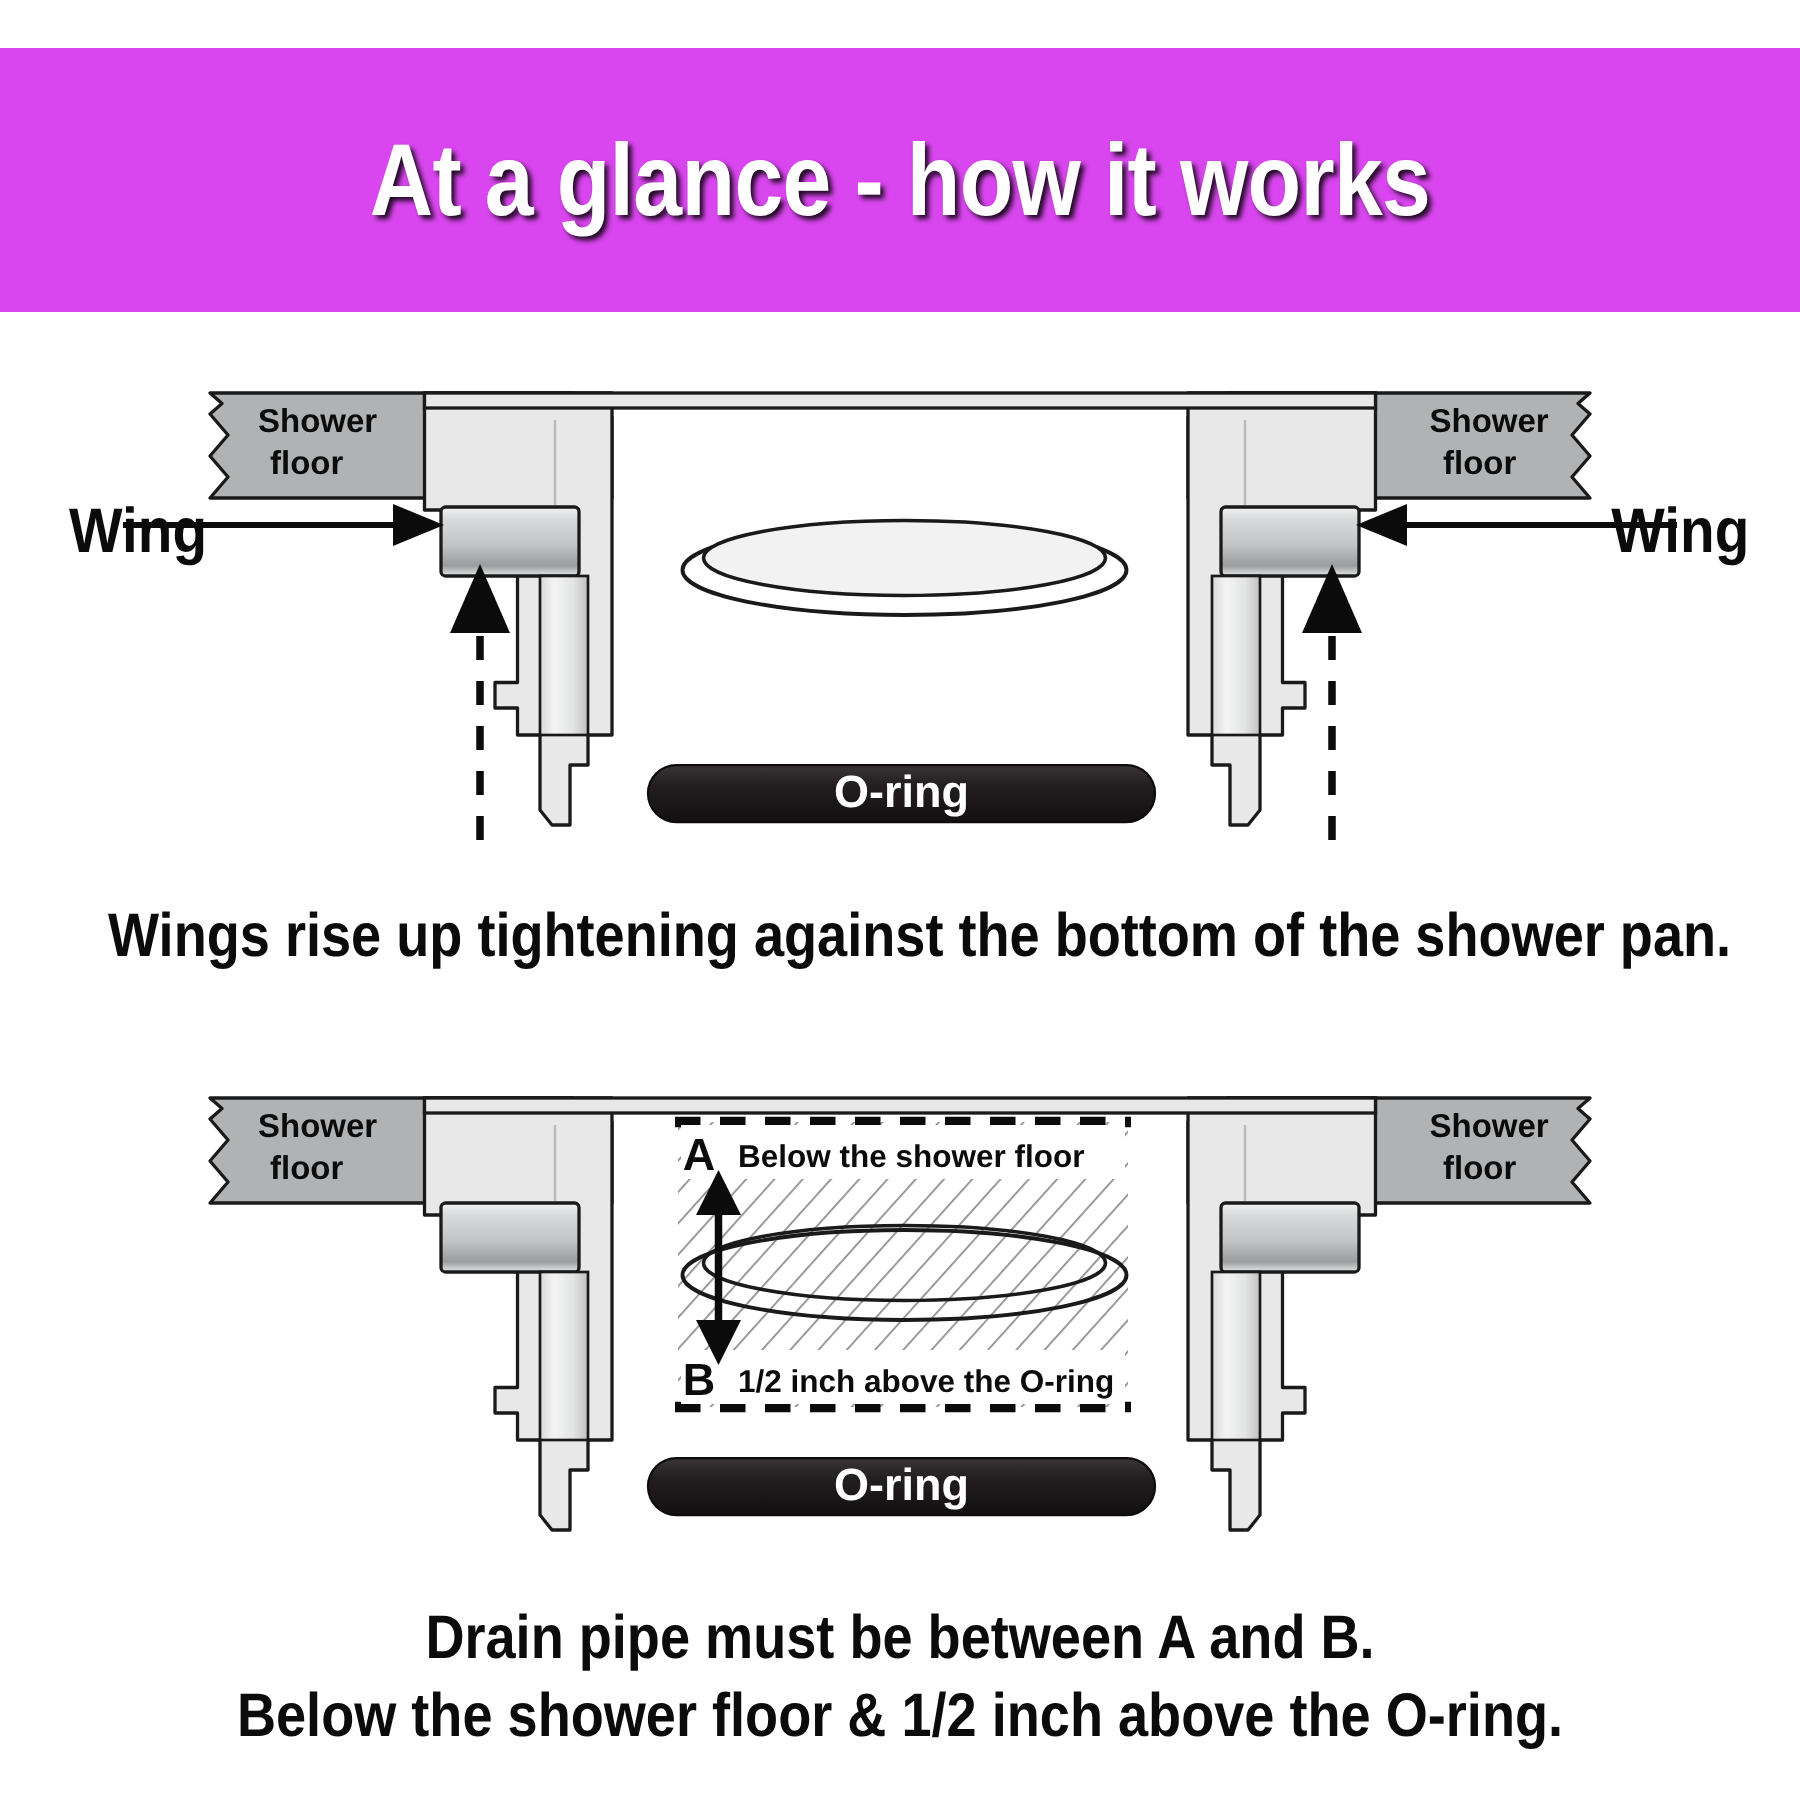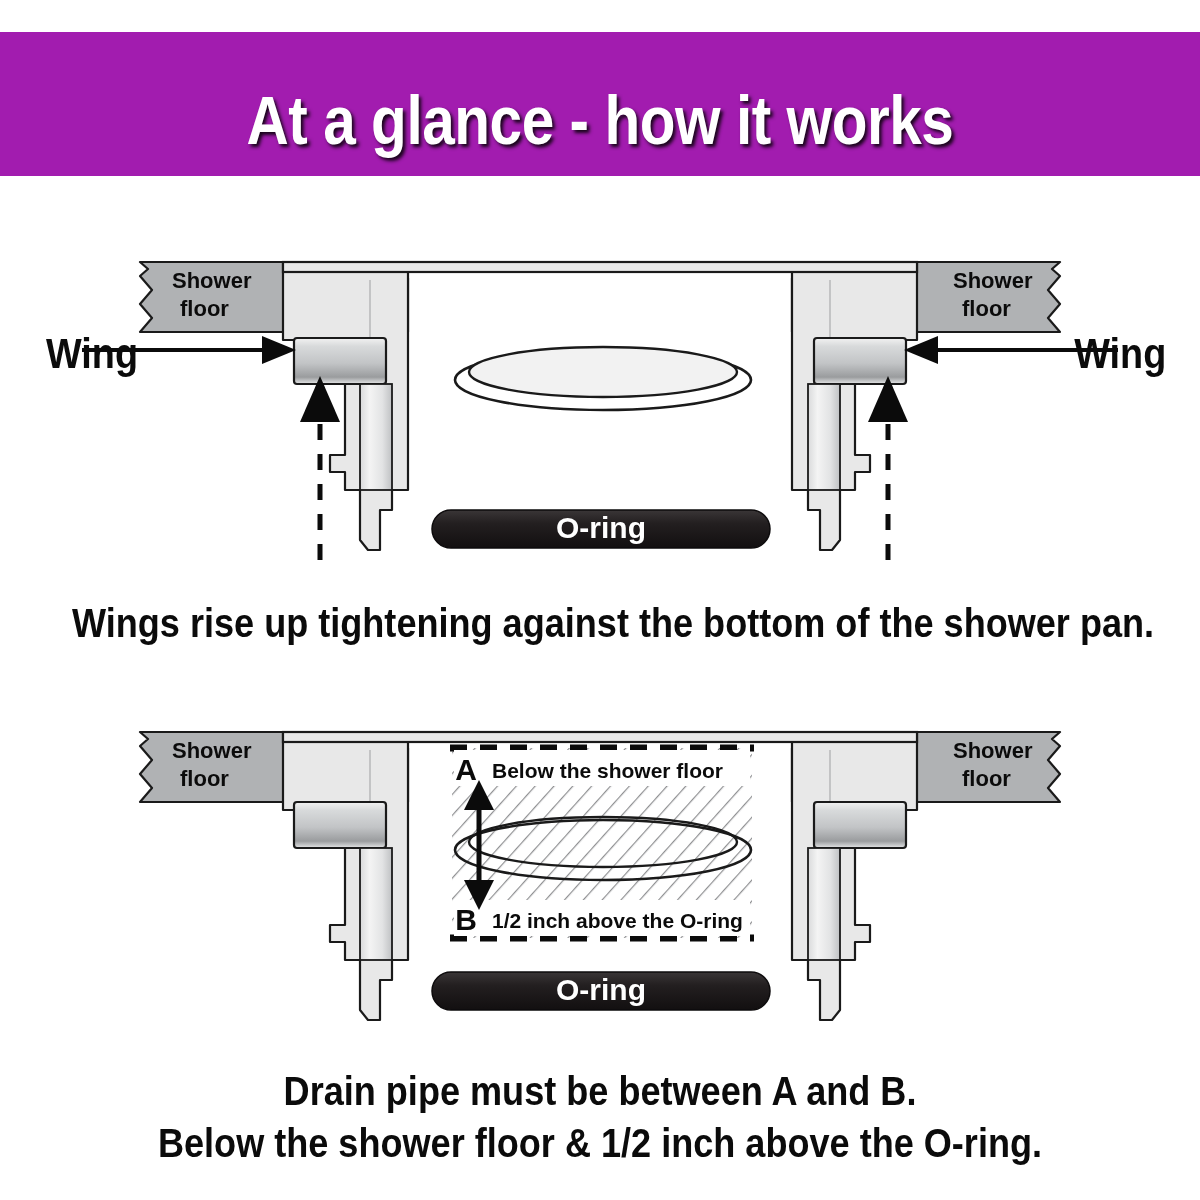--- a/index.html
+++ b/index.html
@@ -19,22 +19,22 @@
     height: 1200px;
     background: #ffffff;
   }
 
   
   #header-band {
     position: absolute;
     left: 0;
     top: 32px;
     width: 1200px;
-    height: 144px;
-    background: #a21caf;
+    height: 176px;
+    background: #d946ef;
   }
   #header-title {
     position: absolute;
     left: 0;
     top: 0;
     width: 1200px;
     height: 176px;
     display: flex;
     align-items: center;
     justify-content: center;

